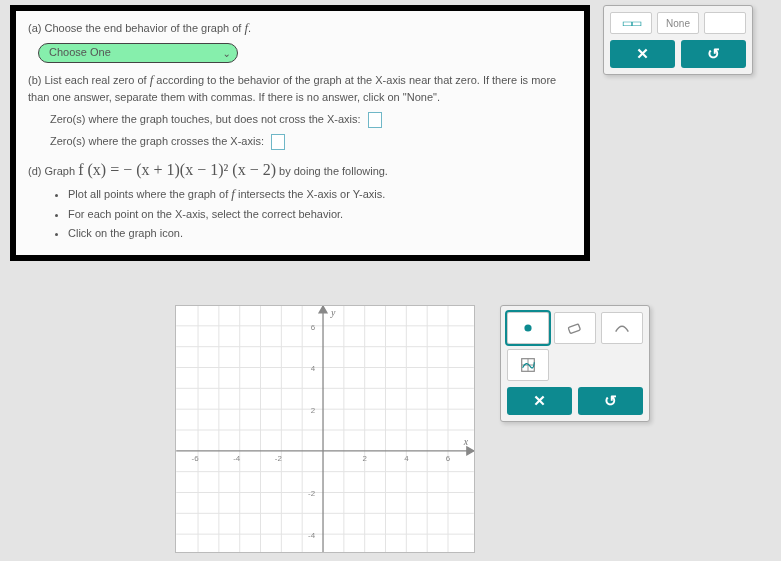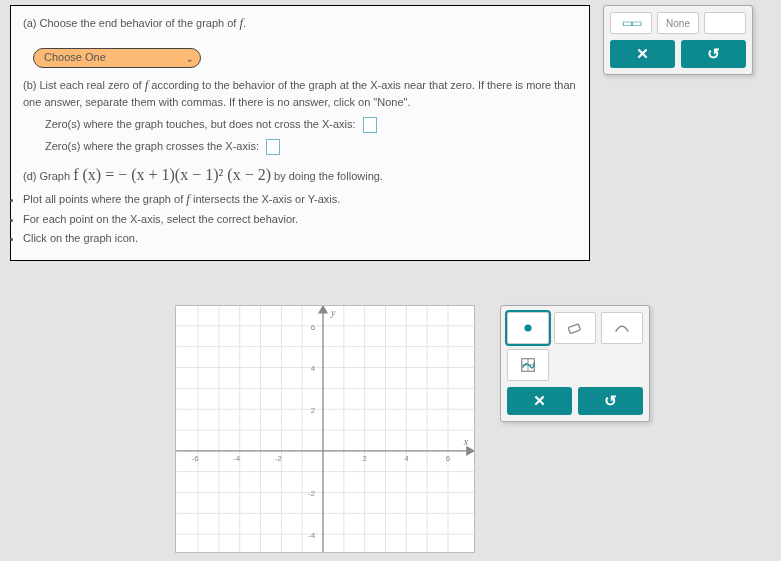--- a/index.html
+++ b/index.html
@@ -12,53 +12,53 @@
     color: #555;
     position: relative;
     overflow: hidden;
   }
   .question-box {
     position: absolute;
     left: 10px;
     top: 5px;
     width: 580px;
     background: #fbfbfb;
-    border: 1px solid #000000;
+    border: 6px solid #000000;
     padding: 8px 12px 10px 12px;
   }
   .part { margin-bottom: 8px; line-height: 1.45; }
   .fvar { font-style: italic; font-family: 'Times New Roman', serif; font-size: 13px; }
   .select-wrap {
     display: inline-block;
     border: 1.5px solid #444;
     border-radius: 10px;
     padding: 1px 8px 1px 10px;
-    margin-top: 15px;
+    margin-top: 5px;
     margin-left: 10px;
     font-size: 11px;
     position: relative;
-    width: 168px;
-    background: #fdba74;
+    width: 200px;
+    background: #86efac;
   }
   .select-wrap .chev {
     position: absolute; right: 6px; top: 3px;
     font-size: 10px;
   }
   .indent { margin-left: 22px; }
   .sub { margin-top: 6px; }
   .inline-input {
     display: inline-block;
     width: 14px; height: 16px;
     border: 1.5px solid #6fb7c7;
     background: #fff;
     vertical-align: middle;
     margin-left: 4px;
   }
   .eqn { font-family: 'Times New Roman', serif; font-size: 16px; }
-  ul.bullets { list-style: disc; margin-top: 4px; }
+  ul.bullets { list-style: disc; margin-left: 40px; margin-top: 4px; }
   ul.bullets li { margin-bottom: 3px; }
 
   
   .panel-top {
     position: absolute;
     right: 28px;
     top: 5px;
     width: 150px;
     background: #f2f2f2;
     border: 1px solid #aaa;

